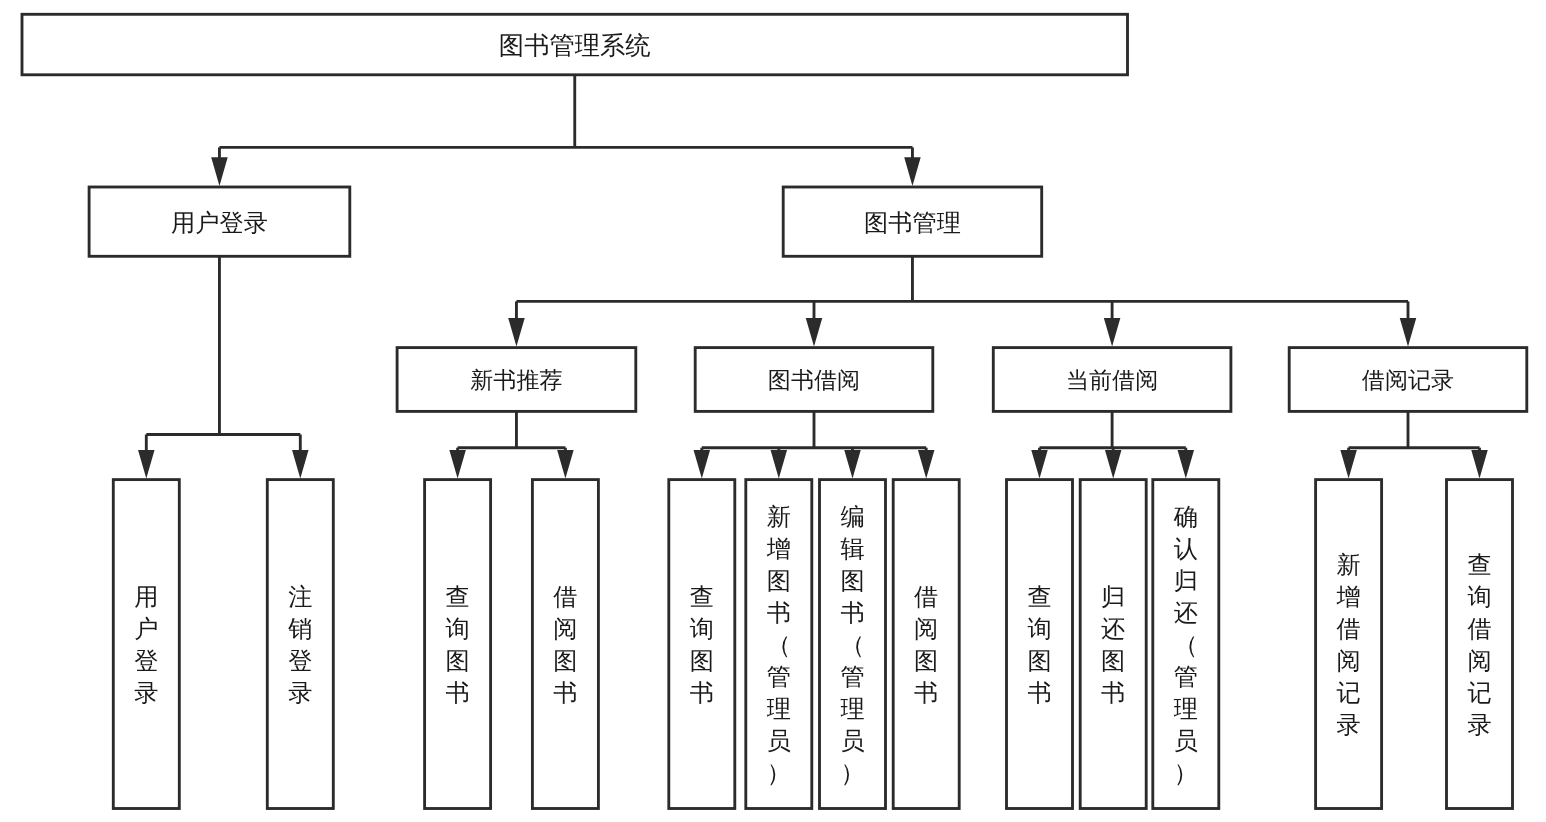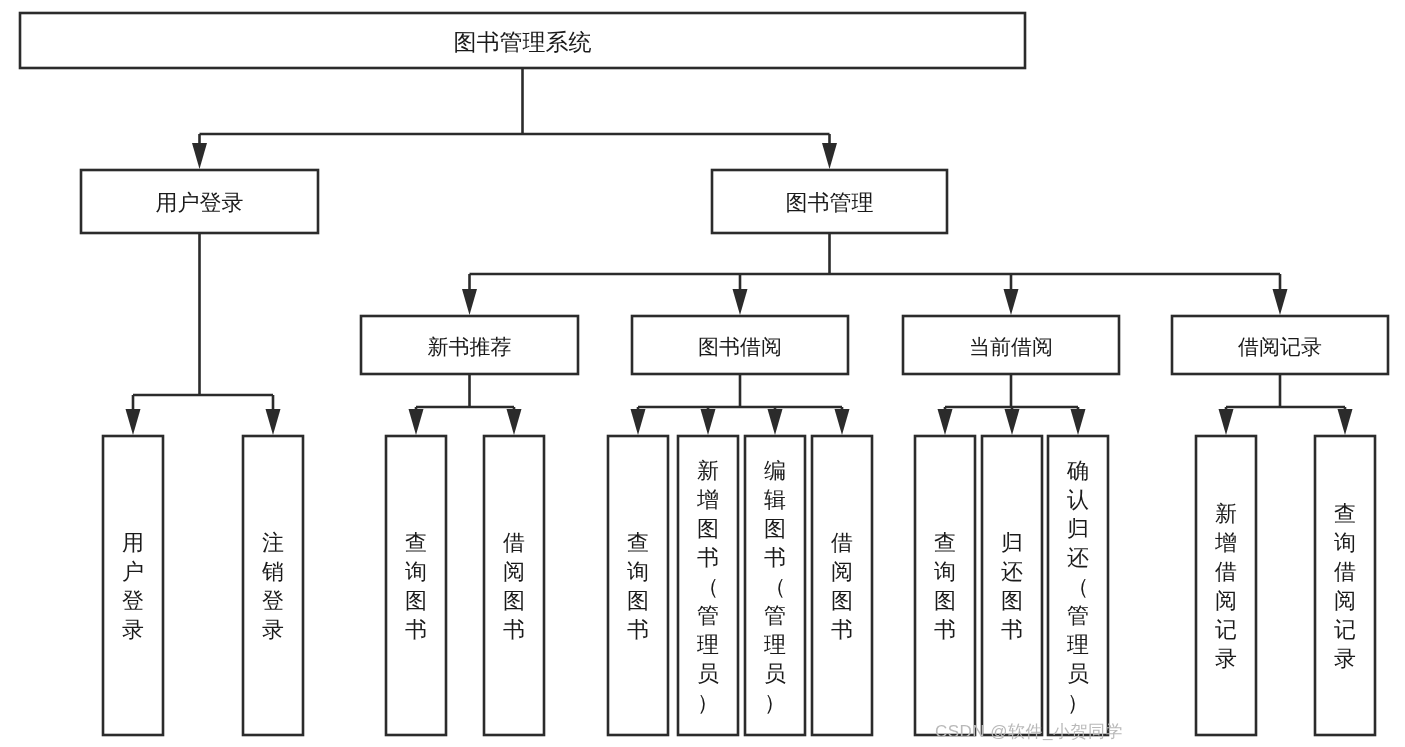--- a/index.html
+++ b/index.html
@@ -201,14 +201,13 @@
         <g>
           <rect x="1196" y="436" width="60" height="299" class="node-rect"></rect>
           <text x="1226" y="521.12" class="node-label-v" font-size="22"><tspan x="1226" dy="0">新</tspan><tspan x="1226" dy="29">增</tspan><tspan x="1226" dy="29">借</tspan><tspan x="1226" dy="29">阅</tspan><tspan x="1226" dy="29">记</tspan><tspan x="1226" dy="29">录</tspan></text>
         </g>
         <g>
           <rect x="1315" y="436" width="60" height="299" class="node-rect"></rect>
           <text x="1345" y="521.12" class="node-label-v" font-size="22"><tspan x="1345" dy="0">查</tspan><tspan x="1345" dy="29">询</tspan><tspan x="1345" dy="29">借</tspan><tspan x="1345" dy="29">阅</tspan><tspan x="1345" dy="29">记</tspan><tspan x="1345" dy="29">录</tspan></text>
         </g>
       </g>
   </svg>
-  <div class="watermark">CSDN @软件_小贺同学</div>
 </div>
 
 </body></html>

